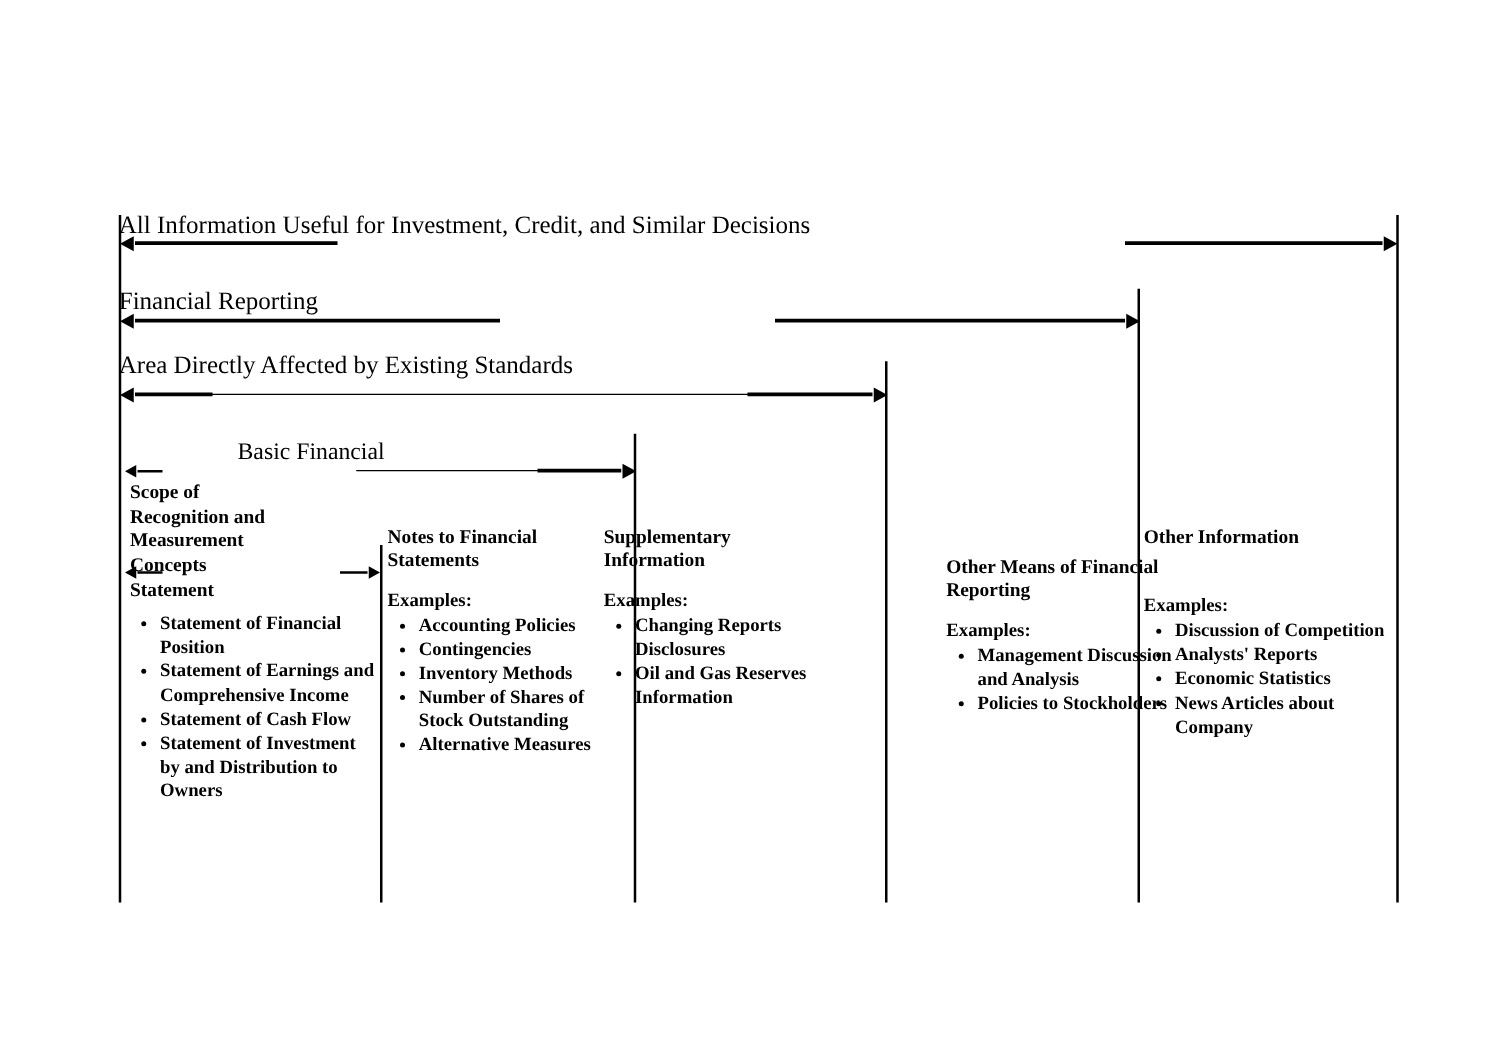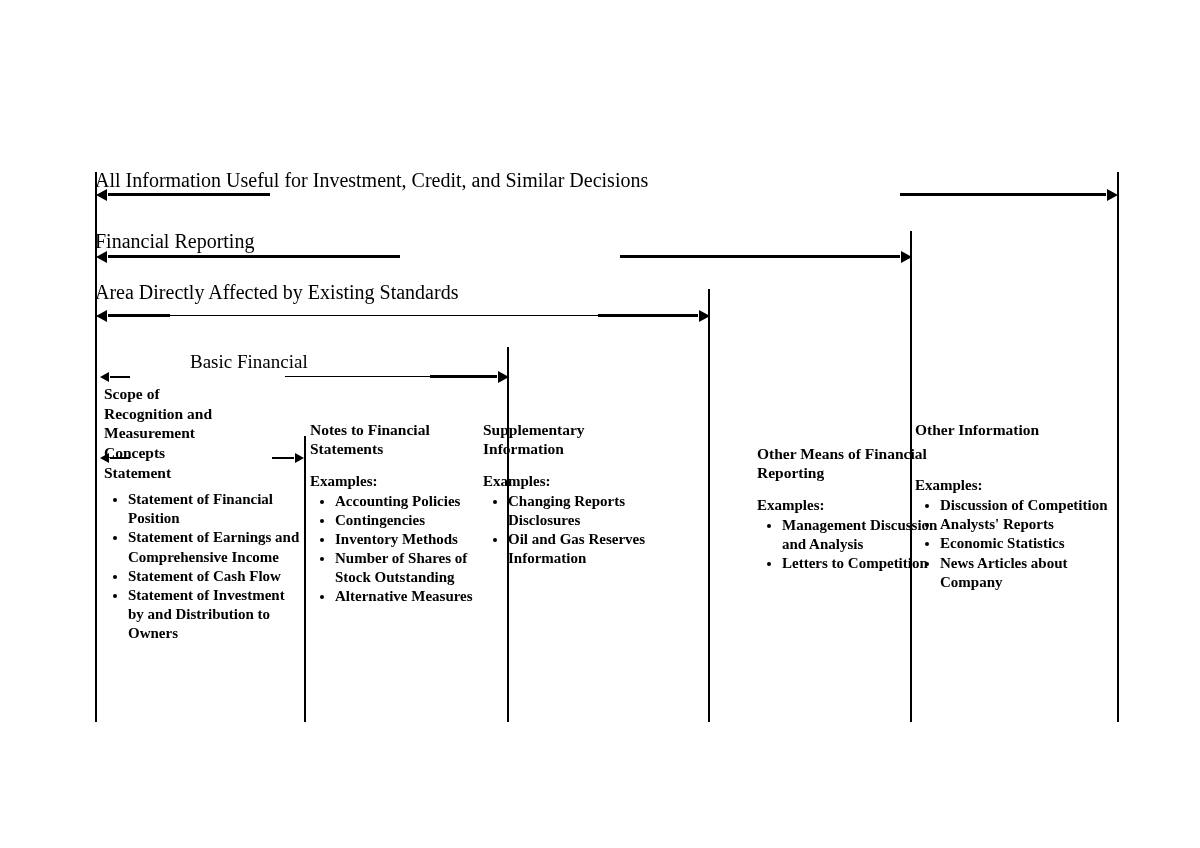--- a/index.html
+++ b/index.html
@@ -182,21 +182,21 @@
   </div>
 
   <div class="col" style="left:713px; top:444px; width:196px;margin-left:44px;">
     <div class="col-title">
       <div>Other Means of Financial</div>
       <div>Reporting</div>
     </div>
     <div class="examples-label">Examples:</div>
     <ul class="bullets">
       <li>Management Discussion and Analysis</li>
-      <li>Letters to Competition</li>
+      <li>Policies to Stockholders</li>
     </ul>
   </div>
 
   <div class="col" style="left:915px; top:420px; width:196px;">
     <div class="col-title" style="padding-top:0;">
       <div>Other Information</div>
     </div>
     <div class="examples-label" style="margin-top:38px;">Examples:</div>
     <ul class="bullets">
       <li>Discussion of Competition</li>

